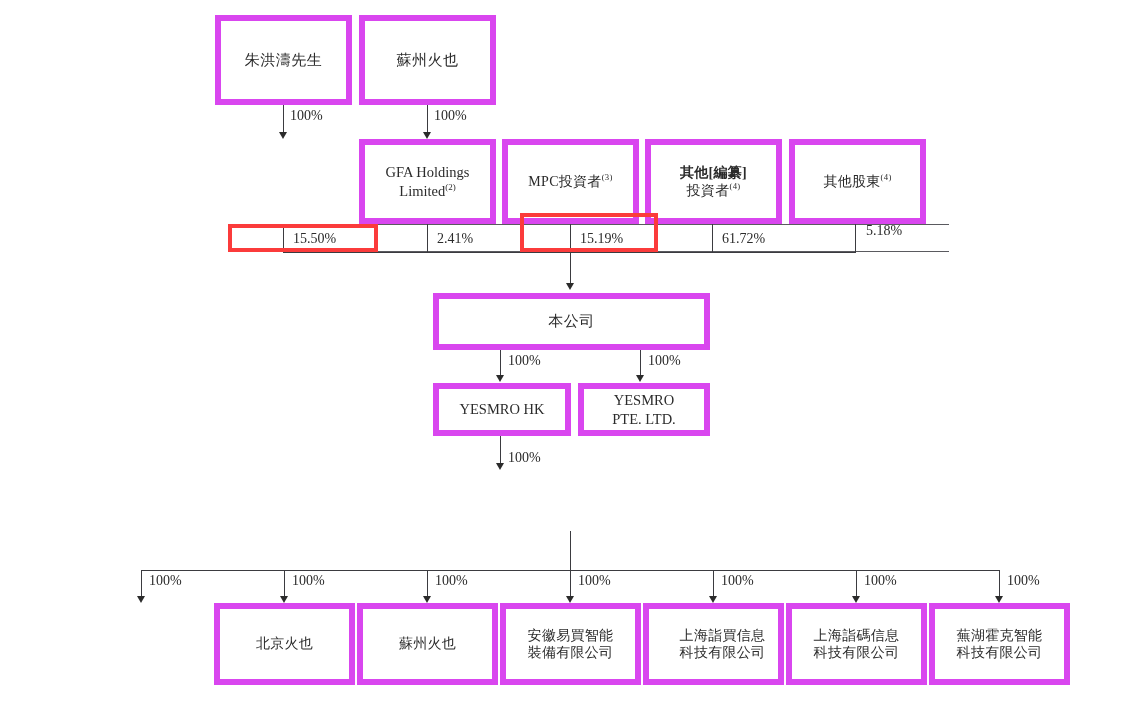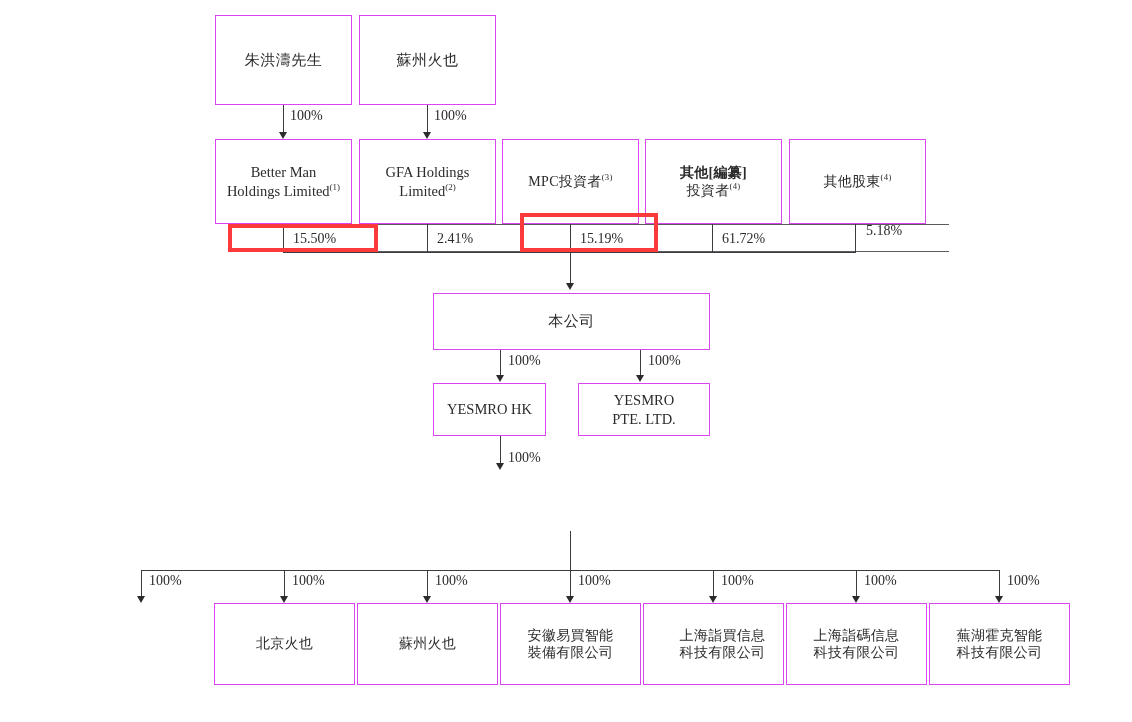--- a/index.html
+++ b/index.html
@@ -12,21 +12,21 @@
     width:1132px;
     height:722px;
     background:#ffffff;
     overflow:hidden;
   }
 
   
   .node{
     position:absolute;
     box-sizing:border-box;
-    border:1px solid #d946ef;
+    border:6px solid #d946ef;
     background:#ffffff;
     display:flex;
     align-items:center;
     justify-content:center;
     text-align:center;
     line-height:1.25;
     color:#2b2b2b;
     z-index:3;
   }
   .node .txt{display:block;padding:0 4px;}
@@ -87,26 +87,20 @@
   </div>
 
   <div class="vline" style="left:283px;top:105px;height:31px;"></div>
   <div class="arrow" style="left:279px;top:132px;"></div>
   <div class="pct" style="left:290px;top:108px;">100%</div>
 
   <div class="vline" style="left:427px;top:105px;height:31px;"></div>
   <div class="arrow" style="left:423px;top:132px;"></div>
   <div class="pct" style="left:434px;top:108px;">100%</div>
 
-  <div class="node" style="left:215px;top:139px;width:137px;height:85px;">
-    <span class="txt en">
-      <span>Better Man</span><br>
-      <span>Holdings Limited</span><sup>(1)</sup>
-    </span>
-  </div>
 
   <div class="node" style="left:359px;top:139px;width:137px;height:85px;">
     <span class="txt en">
       <span>GFA Holdings</span><br>
       <span>Limited</span><sup>(2)</sup>
     </span>
   </div>
 
   <div class="node" style="left:502px;top:139px;width:137px;height:85px;">
     <span class="txt cn-sm">
@@ -157,21 +151,21 @@
   </div>
 
   <div class="vline" style="left:500px;top:350px;height:28px;"></div>
   <div class="arrow" style="left:496px;top:375px;"></div>
   <div class="pct" style="left:508px;top:353px;">100%</div>
 
   <div class="vline" style="left:640px;top:350px;height:28px;"></div>
   <div class="arrow" style="left:636px;top:375px;"></div>
   <div class="pct" style="left:648px;top:353px;">100%</div>
 
-  <div class="node" style="left:433px;top:383px;width:113px;height:53px;">
+  <div class="node" style="left:433px;top:383px;width:138px;height:53px;">
     <span class="txt en">YESMRO HK</span>
   </div>
 
   <div class="node" style="left:578px;top:383px;width:132px;height:53px;">
     <span class="txt en">
       <span>YESMRO</span><br>
       <span>PTE. LTD.</span>
     </span>
   </div>
 

